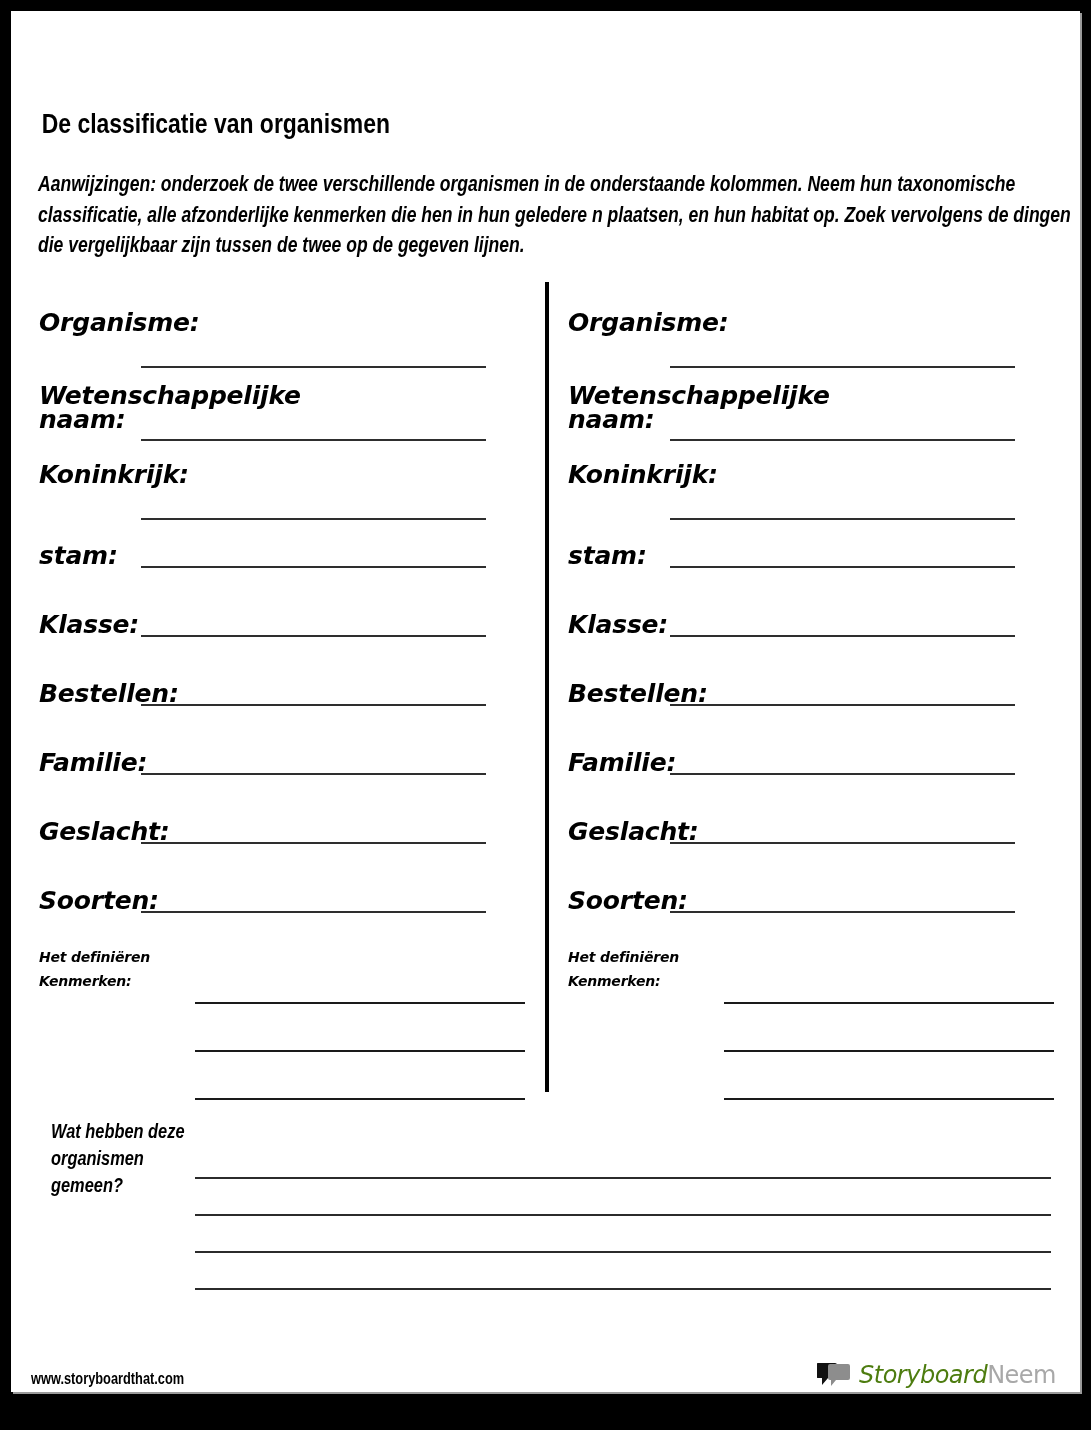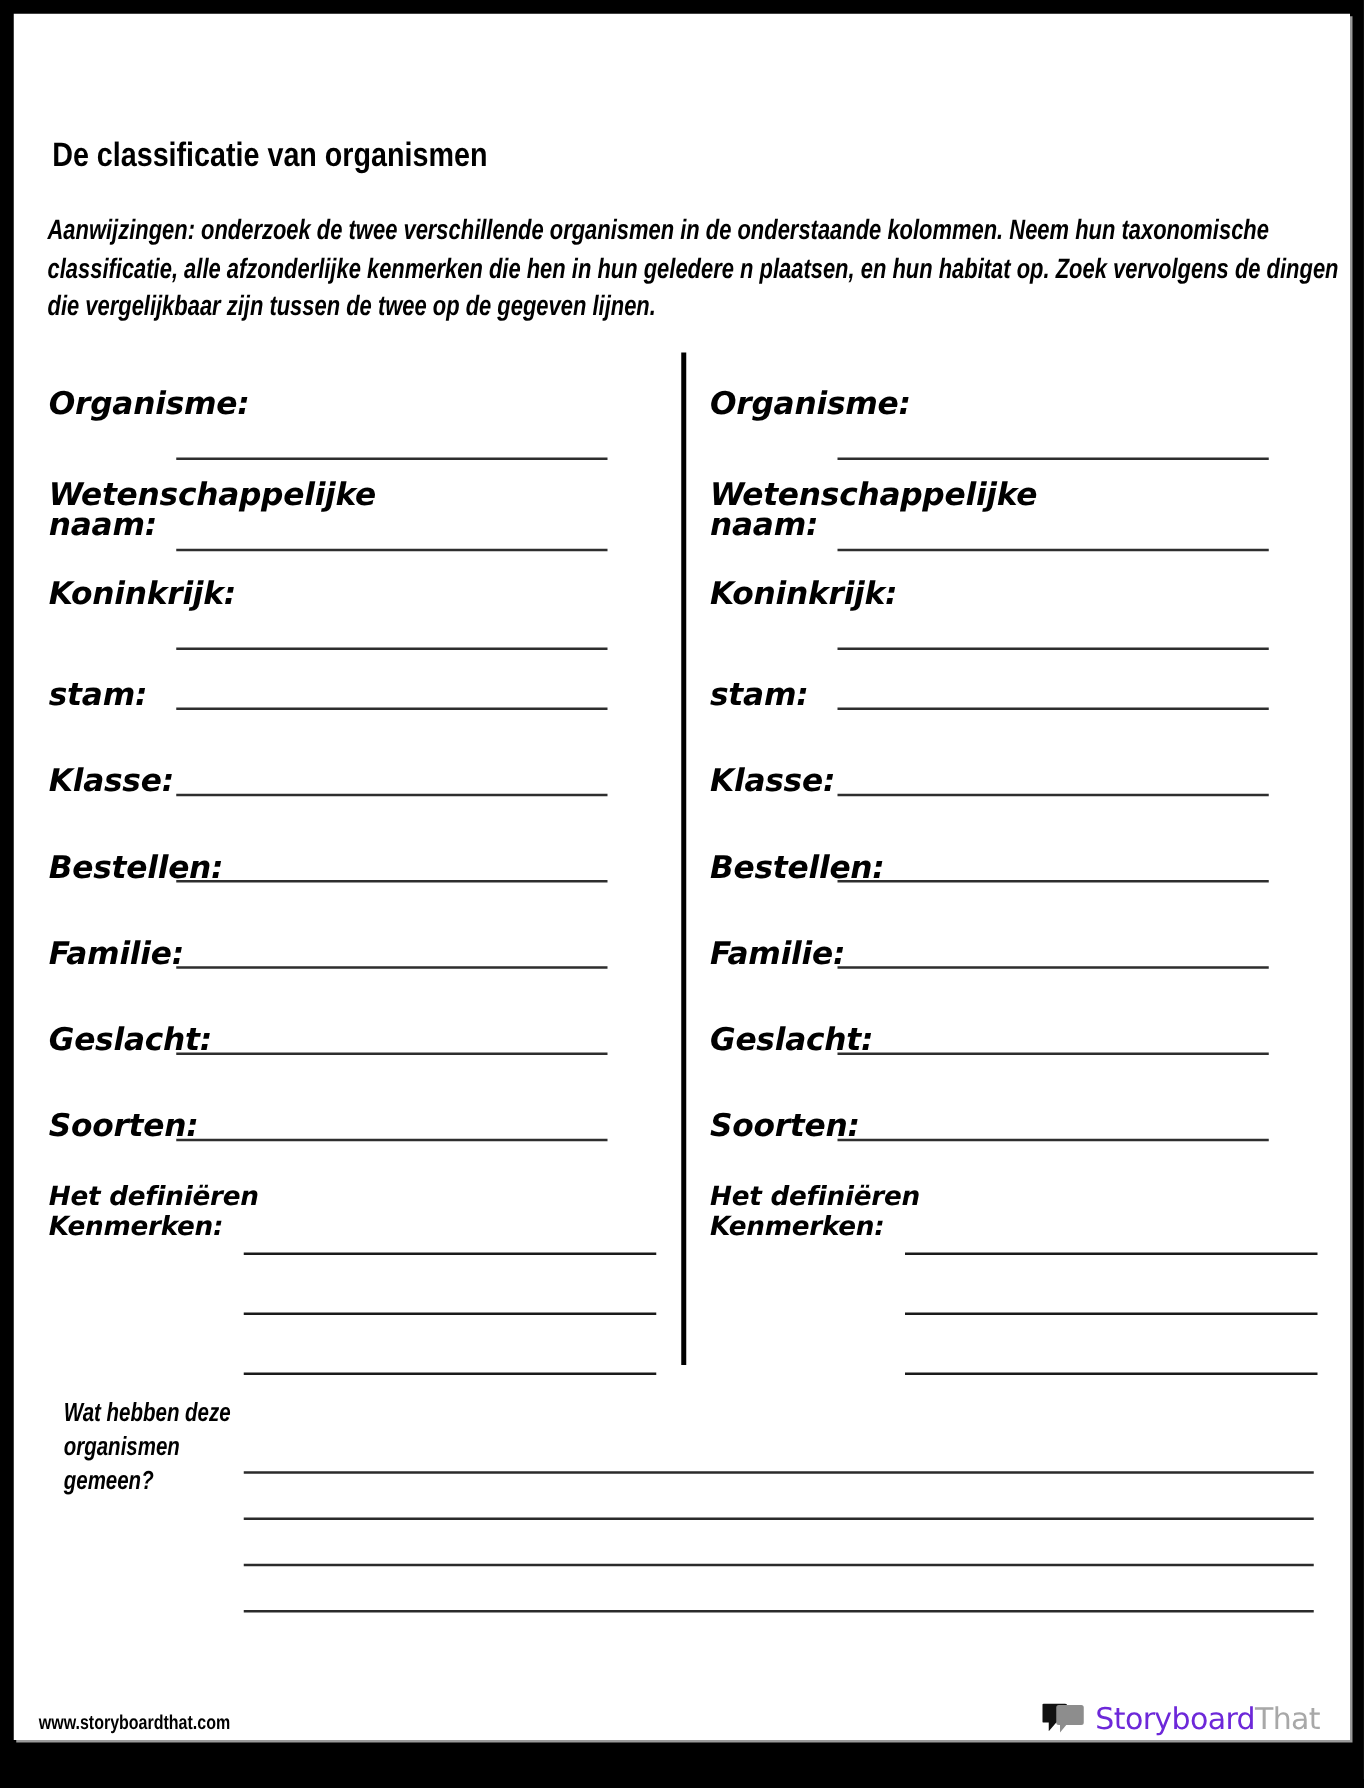--- a/index.html
+++ b/index.html
@@ -126,21 +126,21 @@
     width: 345px;
     height: 0;
     border-bottom: 2px solid #2e2e2e;
   }
 
   
   .char-block { position: absolute; left: 0; width: 520px; top: 635px; }
   .char-label {
     position: absolute; left: 28px; top: 0;
     width: 170px;
-    font-size: 21px; line-height: 23.5px;
+    font-size: 14px; line-height: 23.5px;
   }
   .char-line {
     position: absolute; left: 184px;
     width: 330px; height: 0;
     border-bottom: 2px solid #1a1a1a;
   }
 
   
   #common-block { position: absolute; left: 0; top: 1098px; width: 100%; }
   #common-label {
@@ -163,21 +163,21 @@
     position: absolute; right: 24px; top: 1350px;
     display: flex; align-items: center; gap: 8px;
   }
   #logo-bubbles { position: relative; width: 34px; height: 28px; }
   #logo-wordmark {
     font-family: "DejaVu Sans", sans-serif;
     font-size: 24px;
     letter-spacing: -0.5px;
     white-space: nowrap;
   }
-  #logo-wordmark .dark { color: #6d28d9; }
+  #logo-wordmark .dark { color: #4d7c0f; font-style: italic; }
   #logo-wordmark .light { color: #a8a8a8; }
 </style>
 </head>
 <body>
 
 <div id="worksheet-page">
 
 
   <div id="worksheet-title">
     <span>De classificatie van organismen</span>
@@ -308,17 +308,17 @@
   <div id="footer-url" class="cond-bold">www.storyboardthat.com</div>
 
   <div id="footer-logo">
     <div id="logo-bubbles">
       <svg width="34" height="28" viewBox="0 0 34 28" aria-hidden="true">
         <path d="M1,2 h17 a2,2 0 0 1 2,2 v11 a2,2 0 0 1 -2,2 h-7 l-6,7 v-7 h-4 a2,2 0 0 1 -2,-2 v-11 a2,2 0 0 1 2,-2 z" fill="#111111"></path>
         <path d="M13,3 h18 a2,2 0 0 1 2,2 v12 a2,2 0 0 1 -2,2 h-12 l-5,6 v-6 h-1 a2,2 0 0 1 -2,-2 v-12 a2,2 0 0 1 2,-2 z" fill="#8d8d8d"></path>
       </svg>
     </div>
     <div id="logo-wordmark">
-      <span class="dark">Storyboard</span><span class="light">That</span>
+      <span class="dark">Storyboard</span><span class="light">Neem</span>
     </div>
   </div>
 
 </div>
 
 </body></html>

